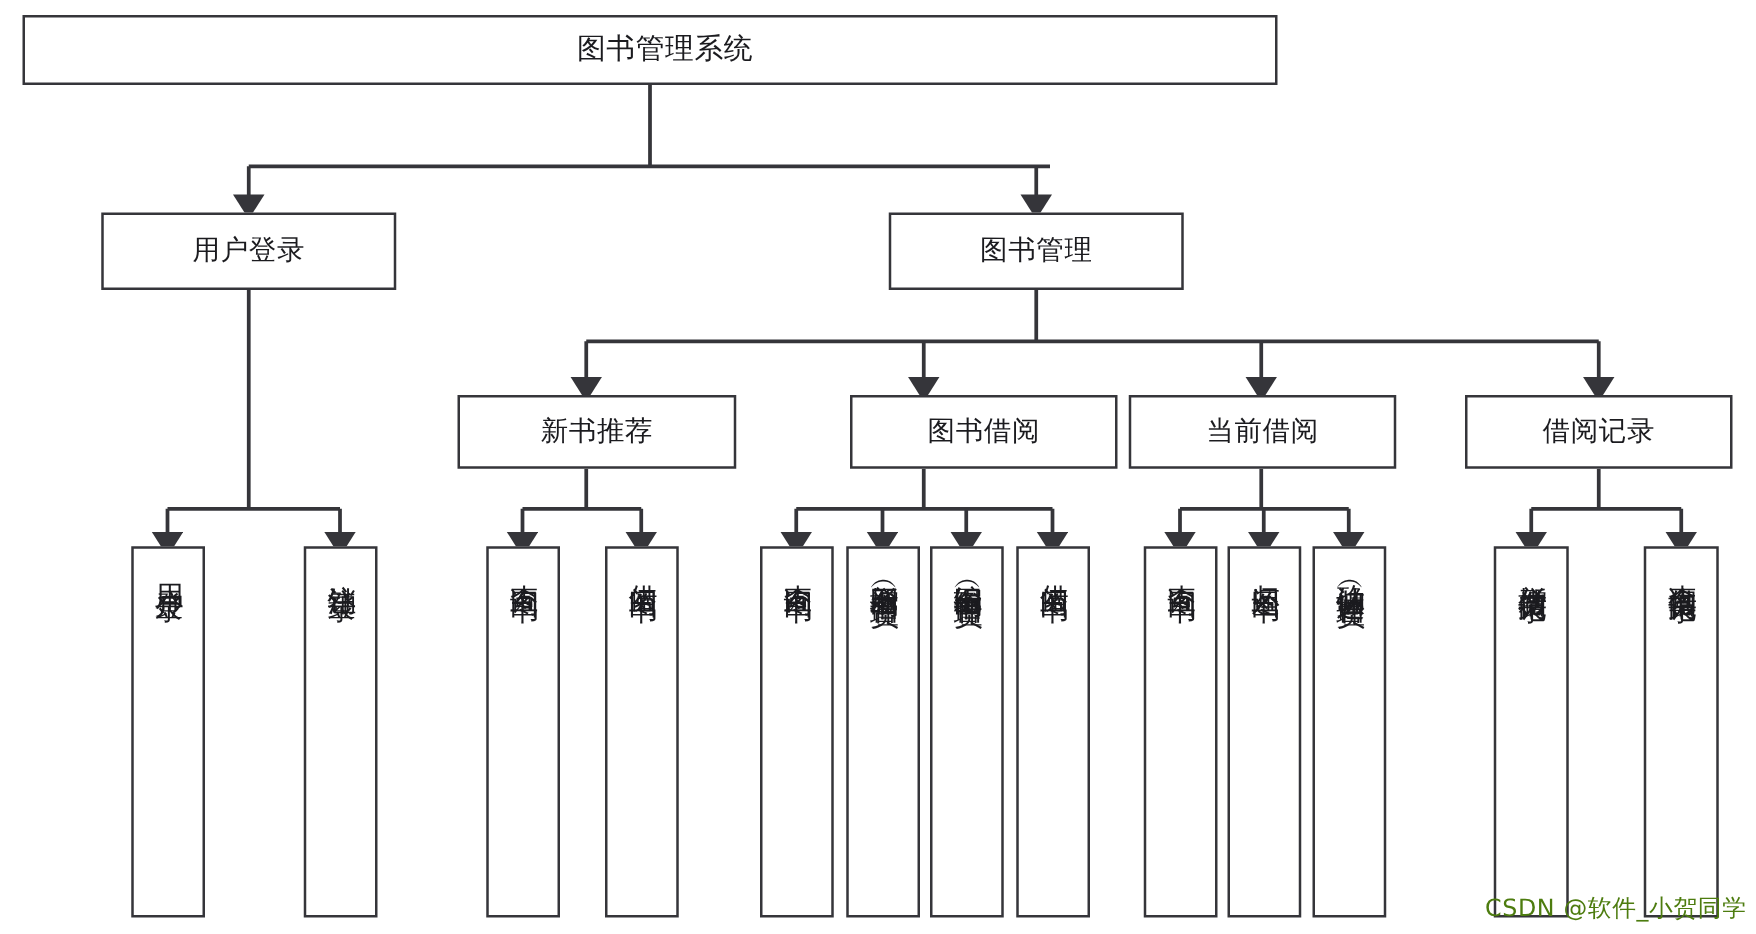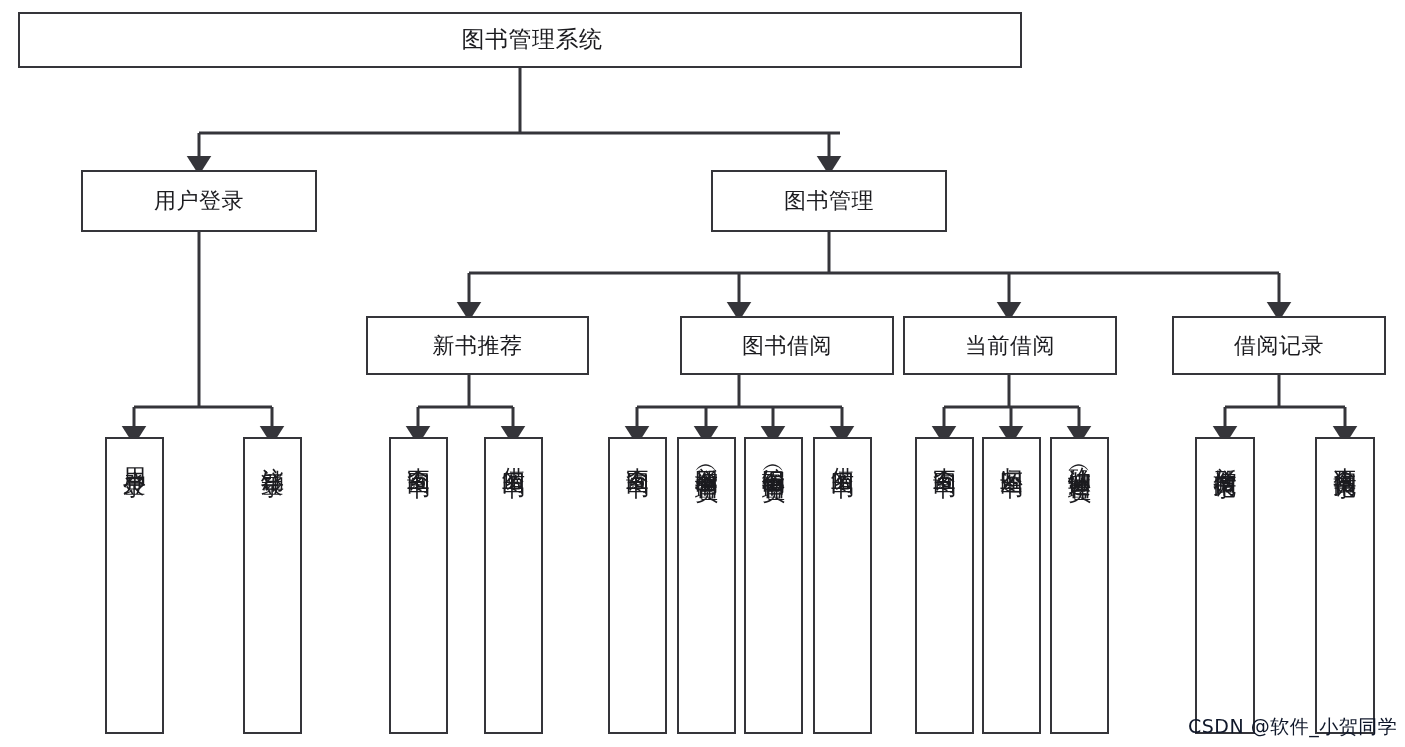--- a/index.html
+++ b/index.html
@@ -63,21 +63,21 @@
     line-height: 1;
     letter-spacing: 3px;
     white-space: nowrap;
   }
   .node.vertical.tall-text .node-label {
     letter-spacing: 2px;
   }
   .watermark {
     position: absolute;
     font-size: 19px;
-    color: #0f172a;
+    color: #4d7c0f;
     white-space: nowrap;
     letter-spacing: 0.5px;
     user-select: none;
   }
 </style>
 </head>
 <body>
 
 <div id="diagram-root">
 

